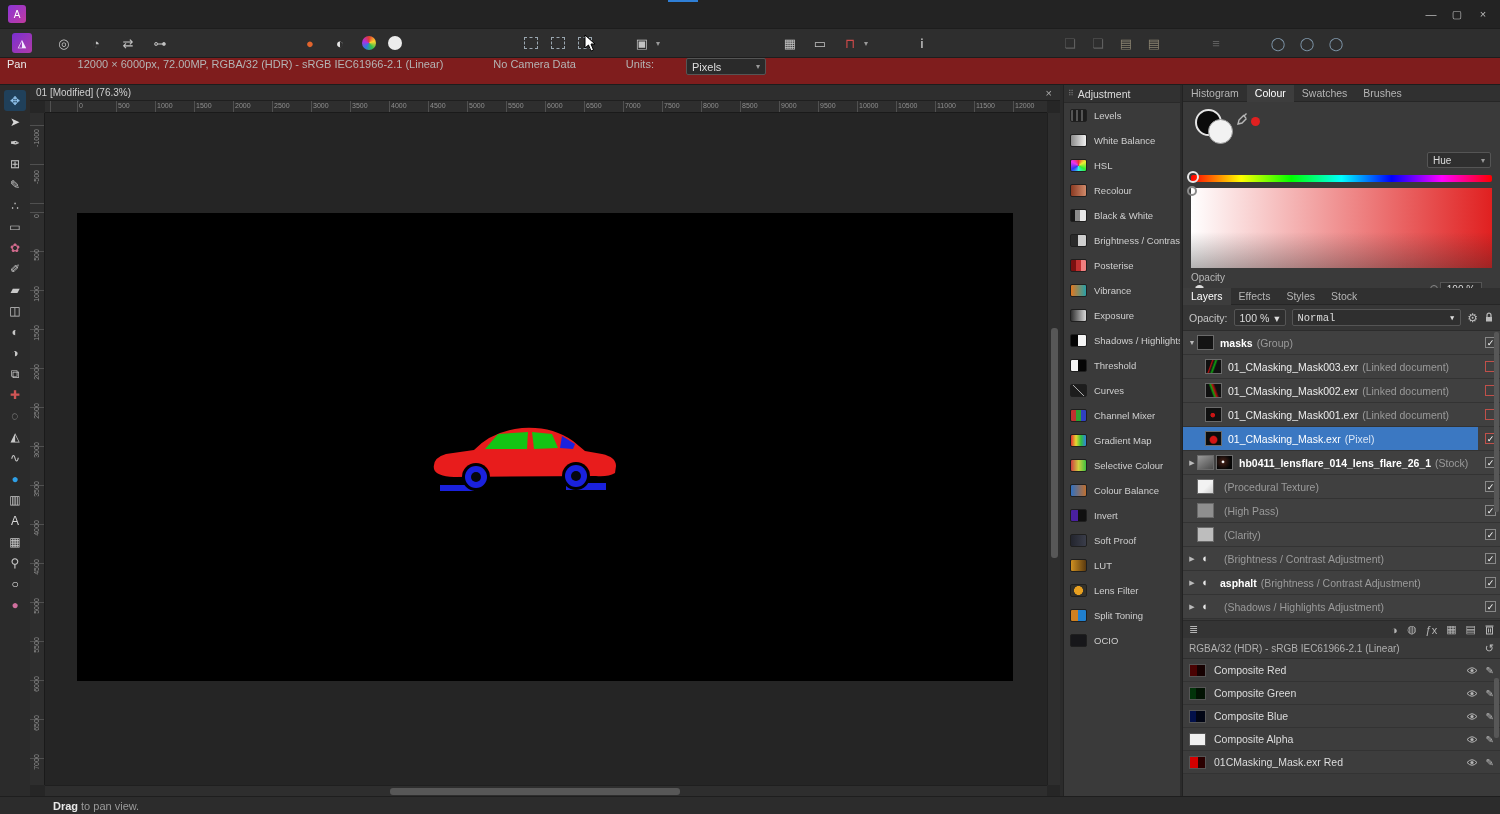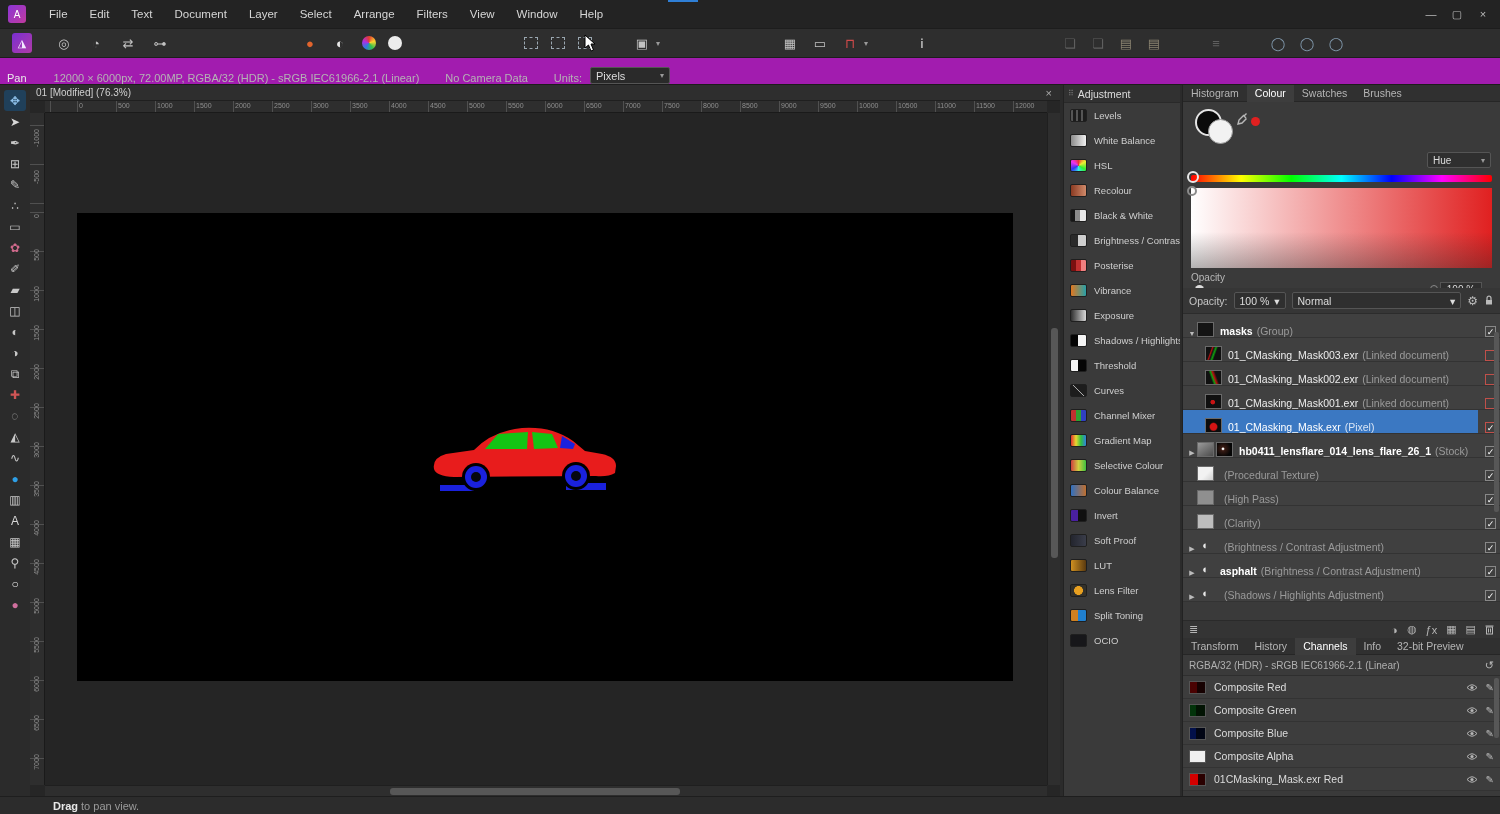--- a/index.html
+++ b/index.html
@@ -19,21 +19,21 @@
   
   .toolbar { position:absolute; top:28px; left:0; right:0; height:30px; background:#2e2e2e; border-top:1px solid #1d1d1d; border-bottom:1px solid #1d1d1d; display:flex; align-items:center; }
   .tb-icon { width:20px; height:20px; display:flex; align-items:center; justify-content:center; font-size:13px; color:#c2c2c2; flex:none; }
   .tb-icon.logo { border-radius:3px; font-size:11px; }
   .tb-icon.circle { width:14px; height:14px; border-radius:50%; }
   .tb-icon.caret { width:8px; font-size:8px; color:#999; }
   .tb-icon.dashed { width:14px; height:12px; border:1px dashed #9aa7b0; }
   .tb-icon.right { margin-right:10px; }
 
   
-  .contextbar { position:absolute; top:58px; left:0; right:0; height:27px; background:#a21caf; border-bottom:1px solid #1d1d1d; display:flex; align-items:flex-end; font-size:11px; }
+  .contextbar { position:absolute; top:58px; left:0; right:0; height:27px; background:#7f1d1d; border-bottom:1px solid #1d1d1d; display:flex; align-items:flex-start; font-size:11px;gap:24px; }
   .ctx-tool { margin-left:7px; color:#eaeaea; }
   .ctx-doc { margin-left:27px; color:#b4b4b4; }
   .ctx-cam { margin-left:26px; color:#b4b4b4; }
   .ctx-units { margin-left:26px; color:#b4b4b4; }
   .ctx-select { display:flex; align-items:center; justify-content:space-between; width:80px; height:17px; background:#2a2a2a; border:1px solid #555; border-radius:2px; padding:0 5px; margin-left:8px; color:#ddd; }
   .ctx-select .cs-caret { font-size:8px; color:#999; }
 
   
   .toolscol { position:absolute; top:85px; left:0; width:30px; bottom:18px; background:#2b2b2b; display:flex; flex-direction:column; align-items:center; padding-top:5px; }
   .tool { width:22px; height:21px; display:flex; align-items:center; justify-content:center; font-size:12px; flex:none; border-radius:3px; }
@@ -93,24 +93,24 @@
   .op-track { position:absolute; left:24px; right:72px; top:187px; height:1px; background:#6a6a6a; }
   .op-end { position:absolute; right:62px; top:183px; width:8px; height:8px; border:1px solid #888; border-radius:50%; }
   .op-value { position:absolute; right:18px; top:180px; width:42px; height:15px; border:1px solid #555; background:#2f2f2f; font-size:10px; display:flex; align-items:center; justify-content:center; color:#ddd; }
   .op-caret { position:absolute; right:7px; top:183px; font-size:8px; color:#999; }
 
   
   .layers-panel { height:350px; flex:none; position:relative; display:flex; flex-direction:column; }
   .layers-controls { height:26px; flex:none; display:flex; align-items:center; gap:6px; padding:0 6px; font-size:10.5px; background:#363636; border-bottom:1px solid #2c2c2c; color:#c6c6c6; }
   .mini-select { display:flex; align-items:center; justify-content:space-between; height:17px; background:#2f2f2f; border:1px solid #555; border-radius:2px; padding:0 5px; color:#ddd; }
   .opacity-select { width:52px; }
-  .blend-select { flex:1; }
+  .blend-select { flex:1;font-family:Liberation Mono, monospace; }
   .gear { font-size:12px; color:#bbb; }
   .layers-list { flex:none; }
-  .layer-row { display:flex; align-items:flex-end; height:24px; border-bottom:1px solid #333; background:#404040; font-size:10.5px; padding-left:4px; }
+  .layer-row { display:flex; align-items:center; height:24px; border-bottom:1px solid #333; background:#404040; font-size:10.5px; padding-left:4px; }
   .layer-row.selected { background:linear-gradient(90deg,#3b78c2 0, #3b78c2 calc(100% - 22px), #404040 calc(100% - 22px)); }
   .layer-row.selected .lsuffix { color:#d7e4f5; }
   .layer-row.selected .lname { color:#fff; }
   .indent { width:0; flex:none; }
   .expander { width:10px; font-size:7px; color:#bbb; text-align:center; flex:none; }
   .thumb { width:17px; height:15px; border:1px solid #6a6a6a; margin-right:2px; background:#111; display:flex; align-items:center; justify-content:center; flex:none; }
   .thumb.glyphonly { border-color:transparent; background:transparent; }
   .thumb-glyph { font-size:11px; color:#e8e8e8; line-height:1; }
   .lname { color:#ececec; margin-left:4px; white-space:nowrap; flex:none; }
   .lname.bold { font-weight:bold; color:#fff; }
@@ -139,34 +139,20 @@
 
   .cursor { position:absolute; left:584px; top:34px; z-index:50; }
 </style>
 </head>
 <body>
 
 <div class="app">
 
   <div class="menubar">
     <div class="app-badge">A</div>
-    <div class="menu-items">
-
-    <span class="menu-item">File</span>
-        <span class="menu-item">Edit</span>
-        <span class="menu-item">Text</span>
-        <span class="menu-item">Document</span>
-        <span class="menu-item">Layer</span>
-        <span class="menu-item">Select</span>
-        <span class="menu-item">Arrange</span>
-        <span class="menu-item">Filters</span>
-        <span class="menu-item">View</span>
-        <span class="menu-item">Window</span>
-        <span class="menu-item">Help</span>
-      </div>
     <div class="top-accent"></div>
     <div class="win-controls">
       <span>—</span>
       <span>▢</span>
       <span>×</span>
     </div>
   </div>
 
   <div class="toolbar">
 
@@ -466,20 +452,27 @@
         <span class="opacity-label">Opacity</span>
         <span class="op-knob"></span>
         <span class="op-track"></span>
         <span class="op-end"></span>
         <span class="op-value">100 %</span>
         <span class="op-caret">▾</span>
       </div>
     </section>
 
     <section class="layers-panel">
+      <div class="tabs">
+
+      <span class="tab active">Layers</span>
+          <span class="tab">Effects</span>
+          <span class="tab">Styles</span>
+          <span class="tab">Stock</span>
+        </div>
       <div class="layers-controls">
         <span>Opacity:</span>
         <span class="mini-select opacity-select">
           <span>100 %</span>
           <span class="cs-caret">▾</span>
         </span>
         <span class="mini-select blend-select">
           <span>Normal</span>
           <span class="cs-caret">▾</span>
         </span>
@@ -647,28 +640,20 @@
         <svg width="9" height="11" viewBox="0 0 9 11">
           <rect x="1.5" y="3" width="6" height="7" fill="none" stroke="#b5b5b5"></rect>
           <line x1="0.5" y1="2" x2="8.5" y2="2" stroke="#b5b5b5"></line>
           <line x1="3.5" y1="4.5" x2="3.5" y2="8.5" stroke="#b5b5b5"></line>
           <line x1="5.5" y1="4.5" x2="5.5" y2="8.5" stroke="#b5b5b5"></line>
         </svg>
       </div>
     </section>
 
     <section class="channels-panel">
-      <div class="tabs">
-
-      <span class="tab">Transform</span>
-          <span class="tab">History</span>
-          <span class="tab active">Channels</span>
-          <span class="tab">Info</span>
-          <span class="tab">32-bit Preview</span>
-        </div>
       <div class="channels-profile">
         <span>RGBA/32 (HDR) - sRGB IEC61966-2.1 (Linear)</span>
         <span class="reset-icon">↺</span>
       </div>
       <div class="channels-list">
 
           <div class="channel-row">
             <span class="ch-thumb" style="background: linear-gradient(90deg, rgb(74, 2, 2) 45%, rgb(22, 1, 1) 45%);"></span>
             <span class="ch-name">Composite Red</span>
             <span class="ch-icons">

